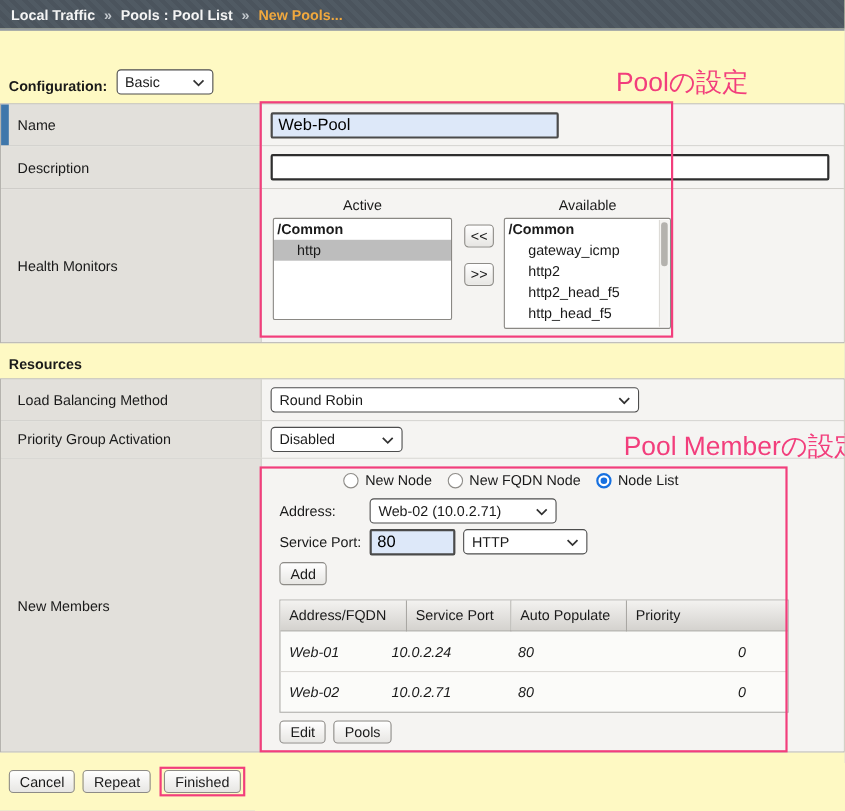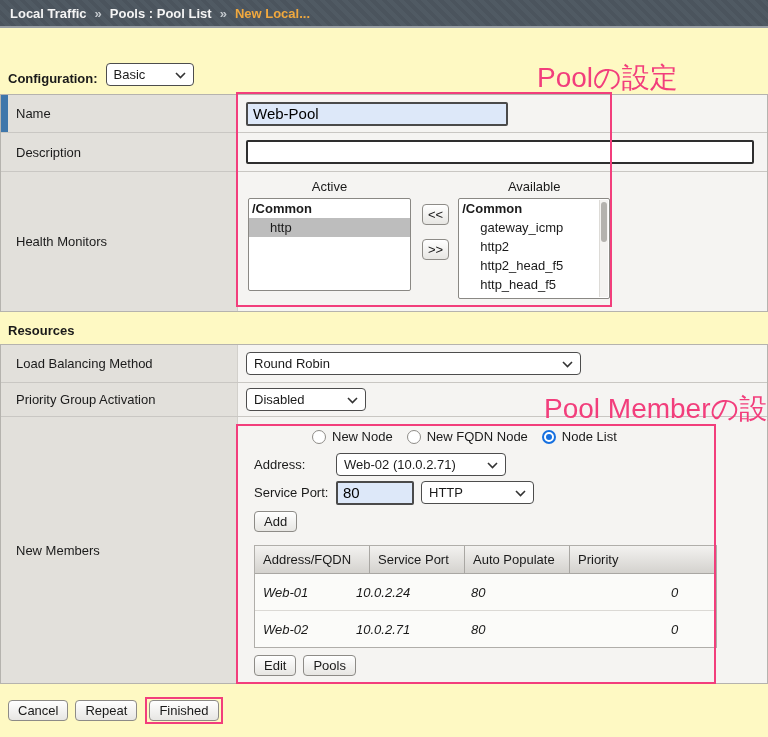--- a/index.html
+++ b/index.html
@@ -99,37 +99,37 @@
   .mt-row:last-child { border-bottom:none; }
   .mt-cell { height:36px; display:flex; align-items:center; padding-left:8px;font-style:italic; }
   .c0{width:93px;flex:0 0 93px;} .c1{width:115px;flex:0 0 115px;} .c2{width:95px;flex:0 0 95px;}
   .c3{width:105px;flex:0 0 105px;} .c4{width:55px;flex:1;}
   .mt-actions { margin-top:7px; display:flex; gap:7px; }
   
   .footer { margin:13px 0 0 8px; display:flex; align-items:center; gap:7px; }
   .finished-wrap { border:2px solid var(--accent,#f23e7c); padding:1px 2px; margin-left:1px; }
   
   .anno-rect { position:absolute; border:2px solid var(--accent,#f23e7c); pointer-events:none; }
-  .anno-text { position:absolute; color:var(--accent,#f23e7c); font-size:28px; pointer-events:none; white-space:nowrap; }
+  .anno-text { position:absolute; color:var(--accent,#f23e7c); font-size:24px; pointer-events:none; white-space:nowrap;margin-left:23px; }
   .r1 { left:236px; top:92px; width:376px; height:215px; }
   .r2 { left:236px; top:424px; width:480px; height:260px; }
   .t1 { left:537px; top:59px; }
   .t2 { left:544px; top:390px; }
 </style>
 </head>
 <body>
 
 <div class="page">
 
   <div class="crumbbar">
     <span class="crumb">Local Traffic</span>
     <span class="sep">»</span>
     <span class="crumb">Pools : Pool List</span>
     <span class="sep">»</span>
-    <span class="crumb current">New Local...</span>
+    <span class="crumb current">New Pools...</span>
   </div>
 
   <div class="config-row">
     <span class="cfg-label">Configuration:</span>
     <div class="sel" style="width:88px">
       <span>Basic</span>
       <svg width="11" height="7" viewBox="0 0 11 7">
           <path d="M1 1l4.5 4.5L10 1" stroke="#333" stroke-width="1.6" fill="none"></path>
         </svg>
     </div>

